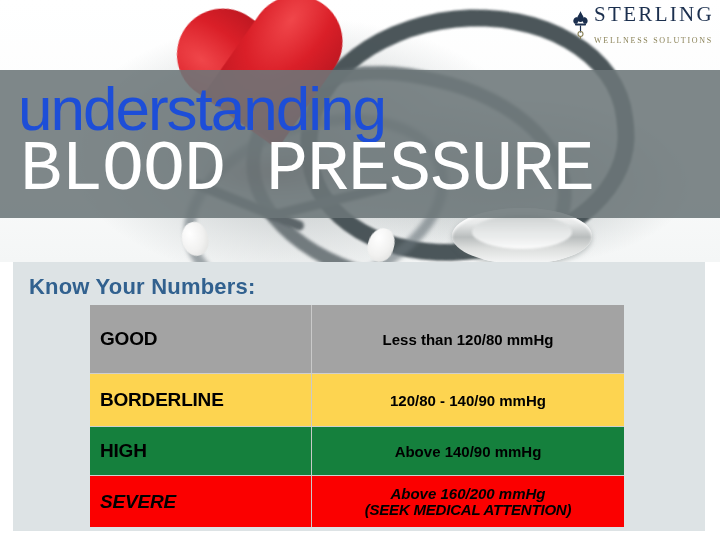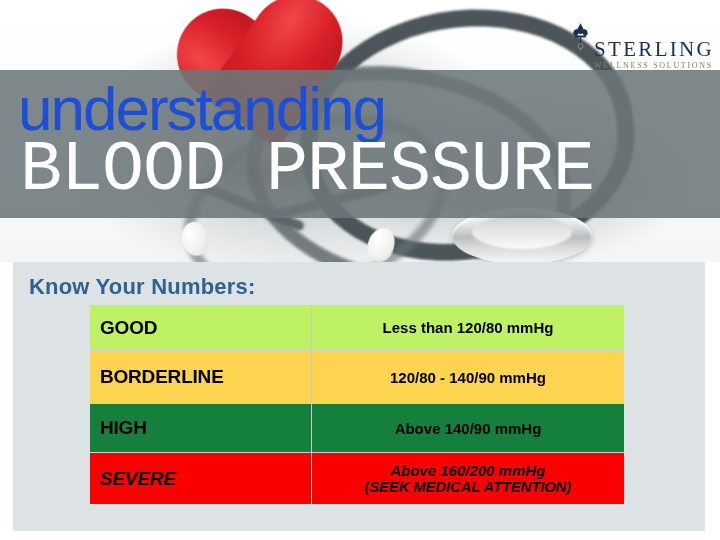--- a/index.html
+++ b/index.html
@@ -162,29 +162,28 @@
     display: flex;
     flex-direction: column;
     line-height: 1;
   }
   .logo-name {
     font-family: "Liberation Serif", serif;
     font-size: 21px;
     letter-spacing: 2.3px;
     color: #1b2f4e;
     white-space: nowrap;
-    margin-top: 35px;
   }
   .logo-tag {
     font-family: "Liberation Serif", serif;
     font-size: 8px;
     letter-spacing: 1.7px;
     color: #8a8257;
     white-space: nowrap;
-    margin-top: 2px;
+    margin-top: 12px;
   }
 
   
   .title-band {
     position: absolute;
     left: 0;
     top: 70px;
     width: 720px;
     height: 148px;
     background: rgba(108,118,121,0.88);
@@ -261,21 +260,21 @@
     font-size: 15px;
     font-weight: bold;
     color: #000000;
   }
   .val-cell .sub {
     display: block;
     font-size: 15px;
     letter-spacing: -0.2px;
     margin-top: -1px;
   }
-  tr.row-good td    { height: 45px; background: #bef264; }
+  tr.row-good td    { height: 68px; background: #a3a3a3; }
   tr.row-border td  { height: 52px; background: #fcd košt; }
   tr.row-border td  { background: #fcd košt; }
   tr.row-border td  { background: #fdd450; }
   tr.row-high td    { height: 48px; background: #15803d; }
   tr.row-severe td  { height: 51px; background: #fb0000; font-style: italic; }
   tr.row-good td    { border-bottom: 1px solid #cfcfcf; }
   tr.row-border td  { border-bottom: 1px solid #cfcfcf; }
   tr.row-high td    { border-bottom: 1px solid #cfcfcf; }
 </style>
 </head>

